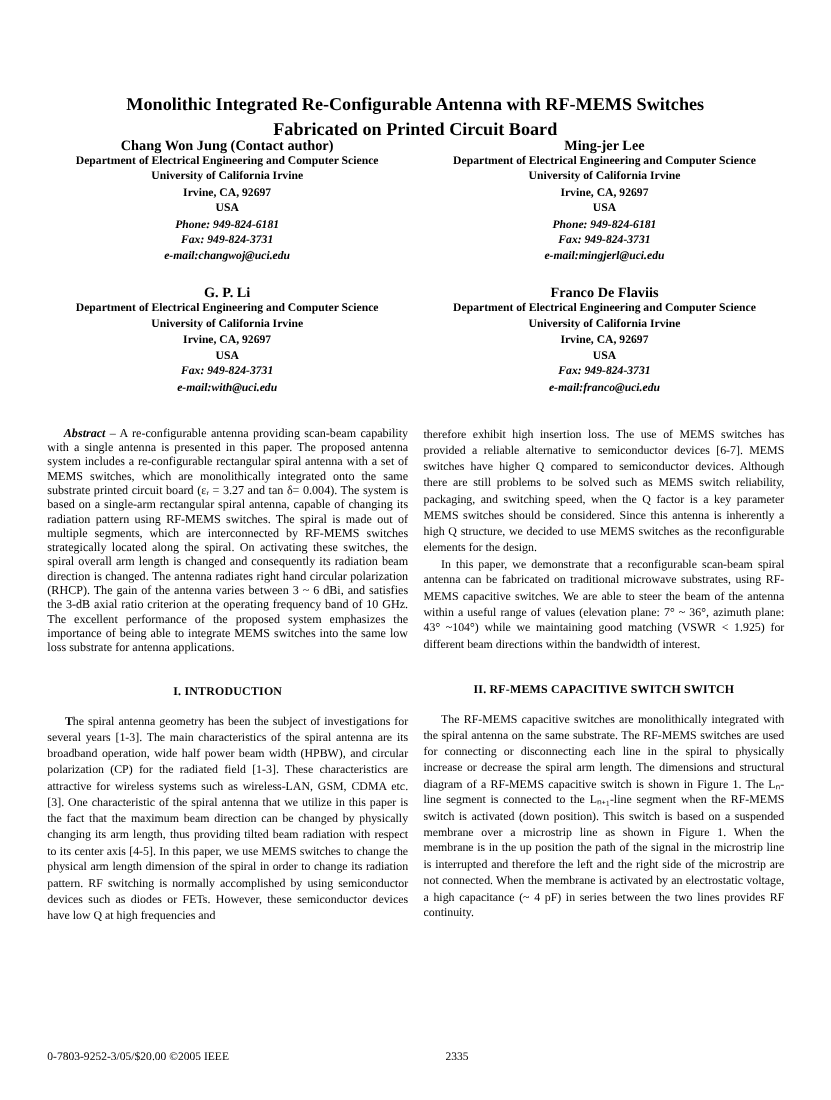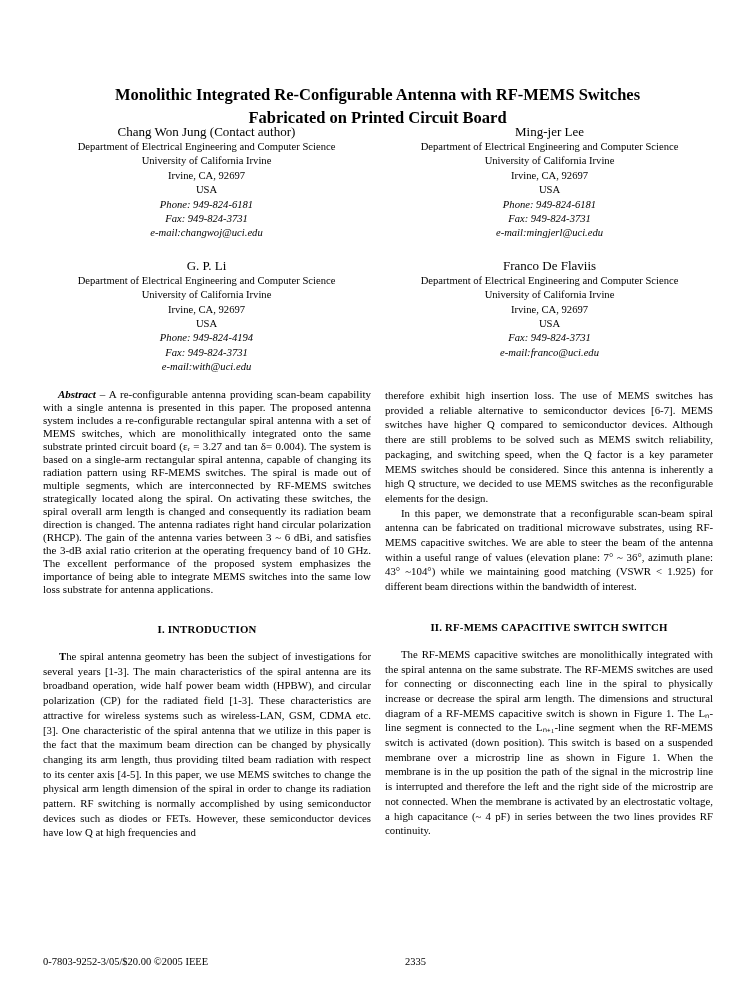--- a/index.html
+++ b/index.html
@@ -8,21 +8,21 @@
     font-family:"Liberation Serif", serif;color:#000;overflow:hidden;
   }
   .title{
     position:absolute;top:72px;left:0;width:100%;text-align:center;
     font-weight:bold;font-size:16.5px;line-height:23px;
   }
   .authors{
     position:absolute;top:123px;left:42px;width:672px;
     display:grid;grid-template-columns:1fr 1fr;column-gap:14px;row-gap:16px;
   }
-  .author{text-align:center;font-size:10.6px;line-height:14.4px;}
+  .author{text-align:center;font-size:10.6px;line-height:14.4px;font-weight:bold;}
   .author .name{font-size:13px;line-height:17px;}
   .it{font-style:italic;}
   .col{position:absolute;top:388px;width:328px;text-align:justify;}
   .col-left{left:43px;}
   .col-right{left:385px;}
   .abstract{font-size:11px;line-height:13px;margin:0;text-indent:15px;}
   .abs-label{font-weight:bold;font-style:italic;}
   h2.sec{
     font-size:10.8px;font-weight:bold;text-align:center;
     margin:27px 0 14px 0;letter-spacing:0.2px;
@@ -67,21 +67,20 @@
       <div class="it">Fax: 949-824-3731</div>
       <div class="it">e-mail:mingjerl@uci.edu</div>
     </div>
 
     <div class="author">
       <div class="name">G. P. Li</div>
       <div>Department of Electrical Engineering and Computer Science</div>
       <div>University of California Irvine</div>
       <div>Irvine, CA, 92697</div>
       <div>USA</div>
-      <div class="it">Phone: 949-824-4194</div>
       <div class="it">Fax: 949-824-3731</div>
       <div class="it">e-mail:with@uci.edu</div>
     </div>
 
     <div class="author">
       <div class="name">Franco De Flaviis</div>
       <div>Department of Electrical Engineering and Computer Science</div>
       <div>University of California Irvine</div>
       <div>Irvine, CA, 92697</div>
       <div>USA</div>

